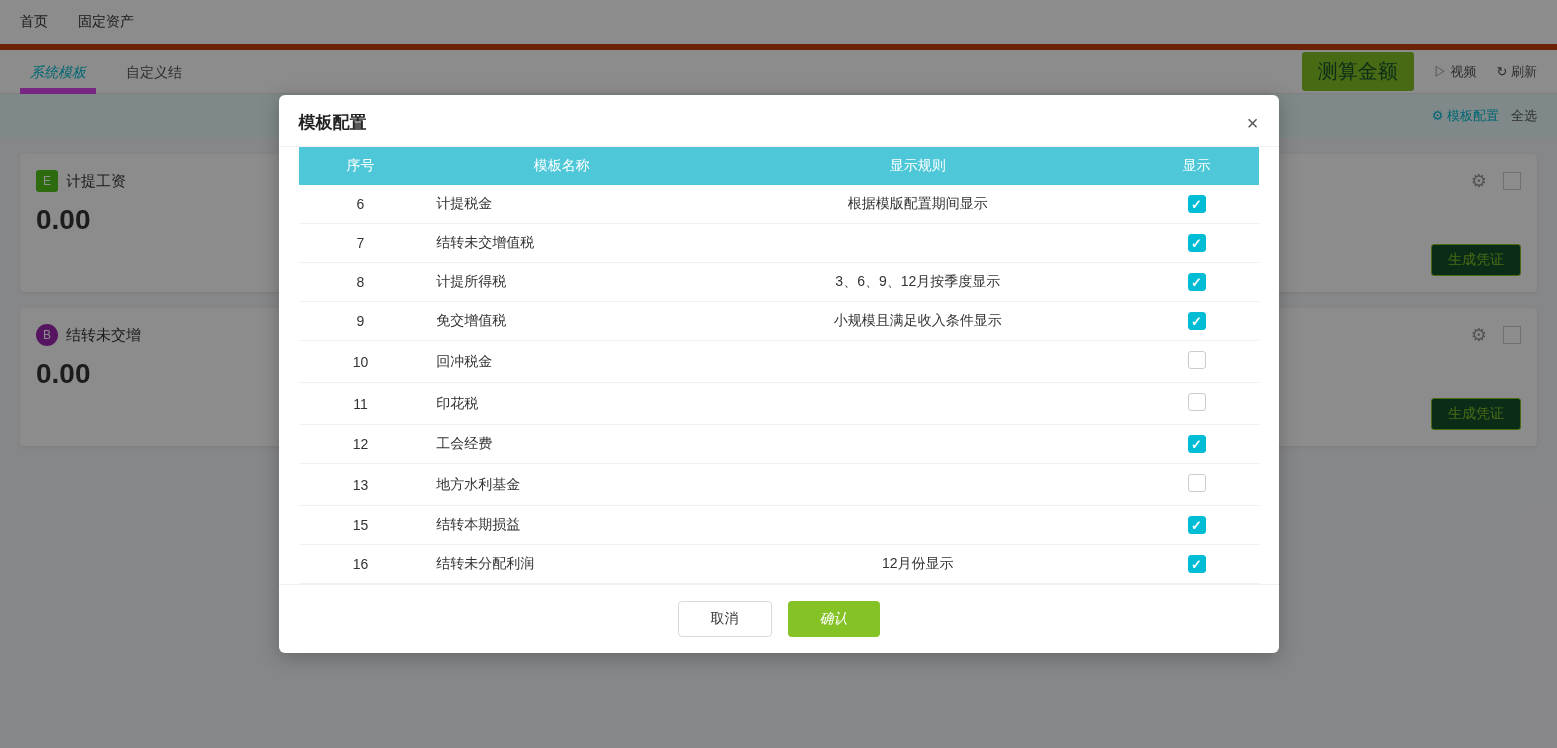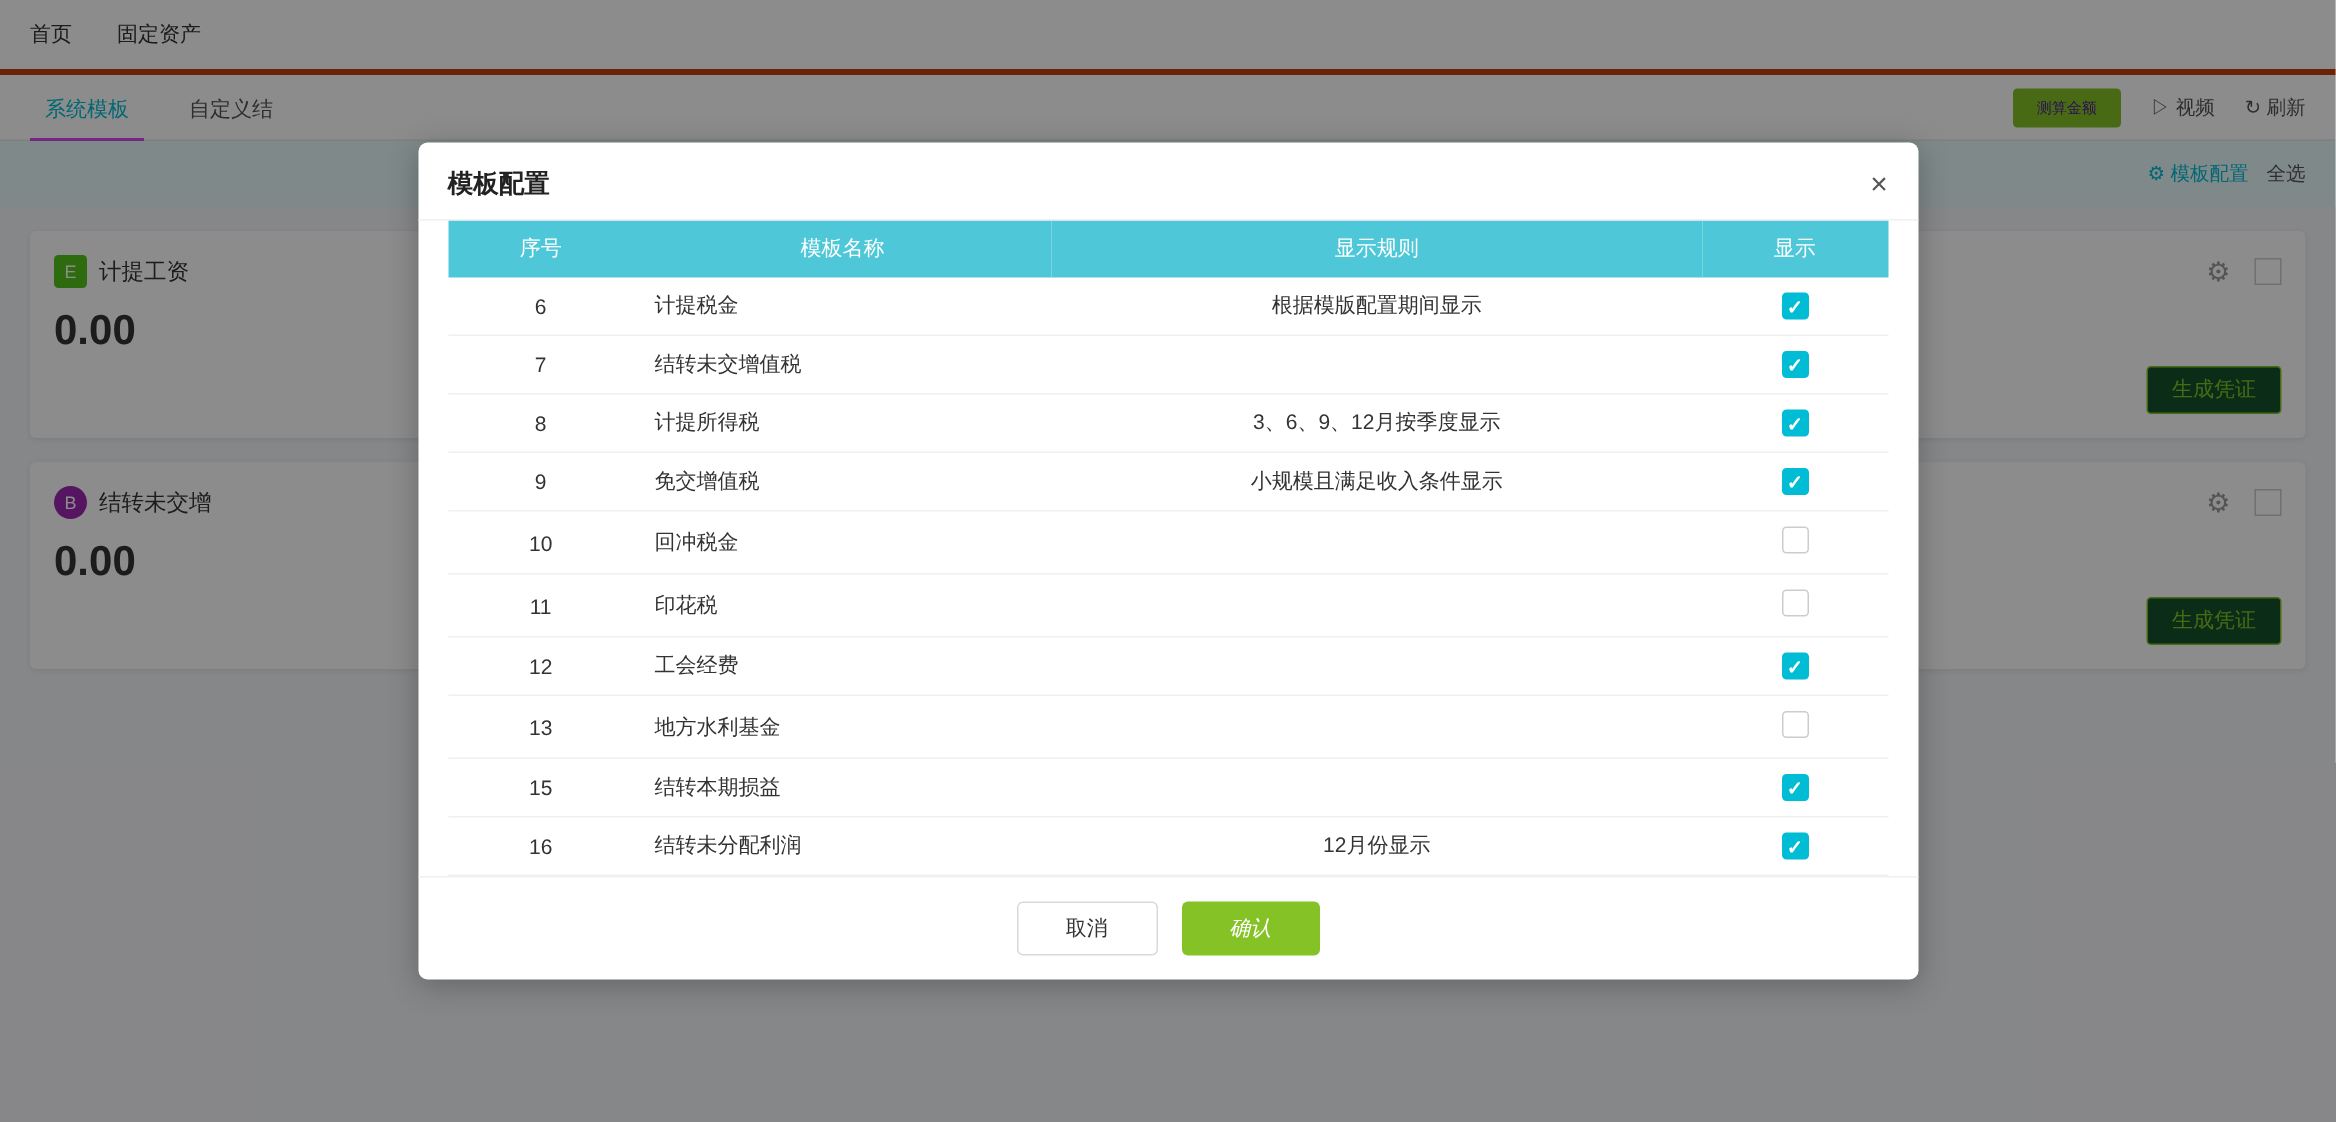--- a/index.html
+++ b/index.html
@@ -23,21 +23,21 @@
     }
 
     
     .top-nav {
       background: #fff;
       height: 50px;
       display: flex;
       align-items: center;
       padding: 0 20px;
       gap: 30px;
-      border-bottom: 4px solid #c2410c;
+      border-bottom: 6px solid #c2410c;
     }
     .top-nav-item {
       color: #333;
       font-size: 14px;
       cursor: pointer;
     }
 
     
     .sub-nav {
       background: #fff;
@@ -50,41 +50,42 @@
     }
     .tab-item {
       padding: 0 10px;
       height: 44px;
       line-height: 44px;
       cursor: pointer;
       font-size: 14px;
       color: #555;
     }
     .tab-item.active {
-      border-bottom: 2px solid #d946ef;
+      border-bottom: 6px solid #d946ef;
       color: #00bcd4;
+      font-style: italic;
     }
 
     .toolbar {
       display: flex;
       align-items: center;
       justify-content: flex-end;
       padding: 8px 20px;
       gap: 12px;
       background: #e8f9fb;
       height: 44px;
     }
     .btn-green {
       background: #85c226;
-      color: #4c1d95;
+      color: #14532d;
       border: none;
       padding: 6px 16px;
       border-radius: 3px;
       cursor: pointer;
-      font-size: 10px;
+      font-size: 20px;
       text-align: center;
     }
     .btn-outline {
       background: #14532d;
       color: #85c226;
       border: 1px solid #85c226;
       padding: 6px 16px;
       border-radius: 3px;
       cursor: pointer;
       font-size: 14px;

